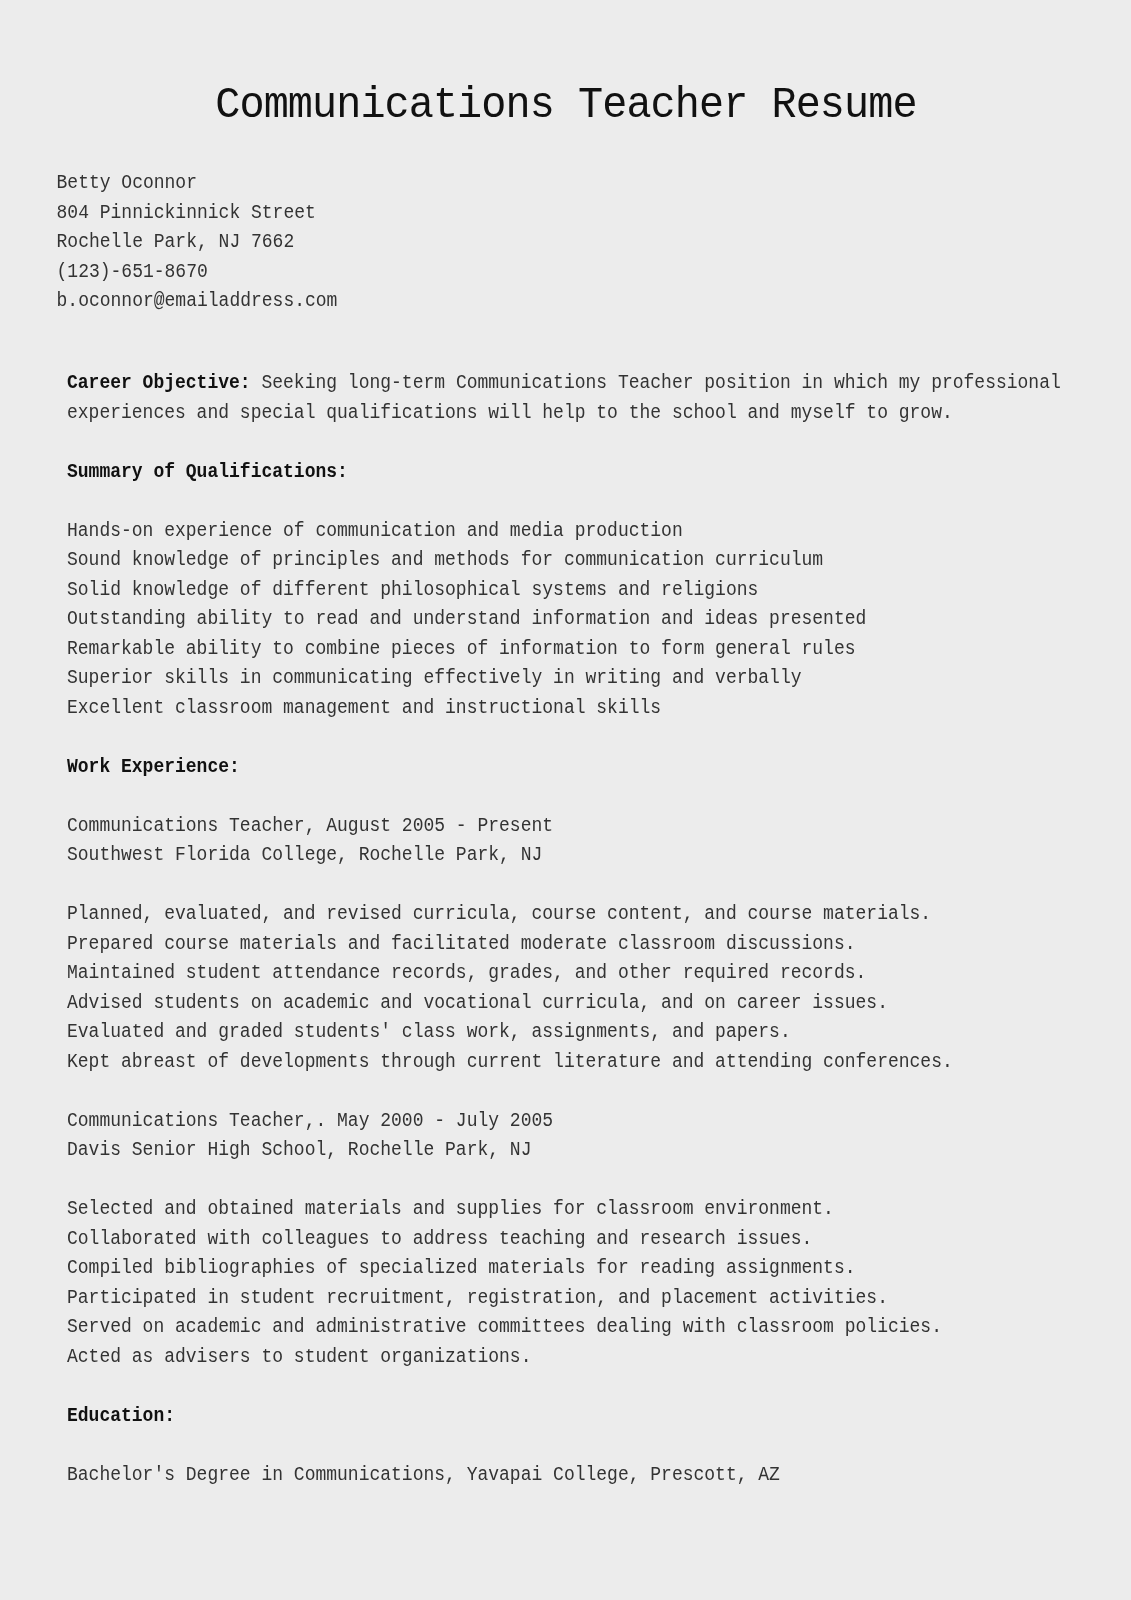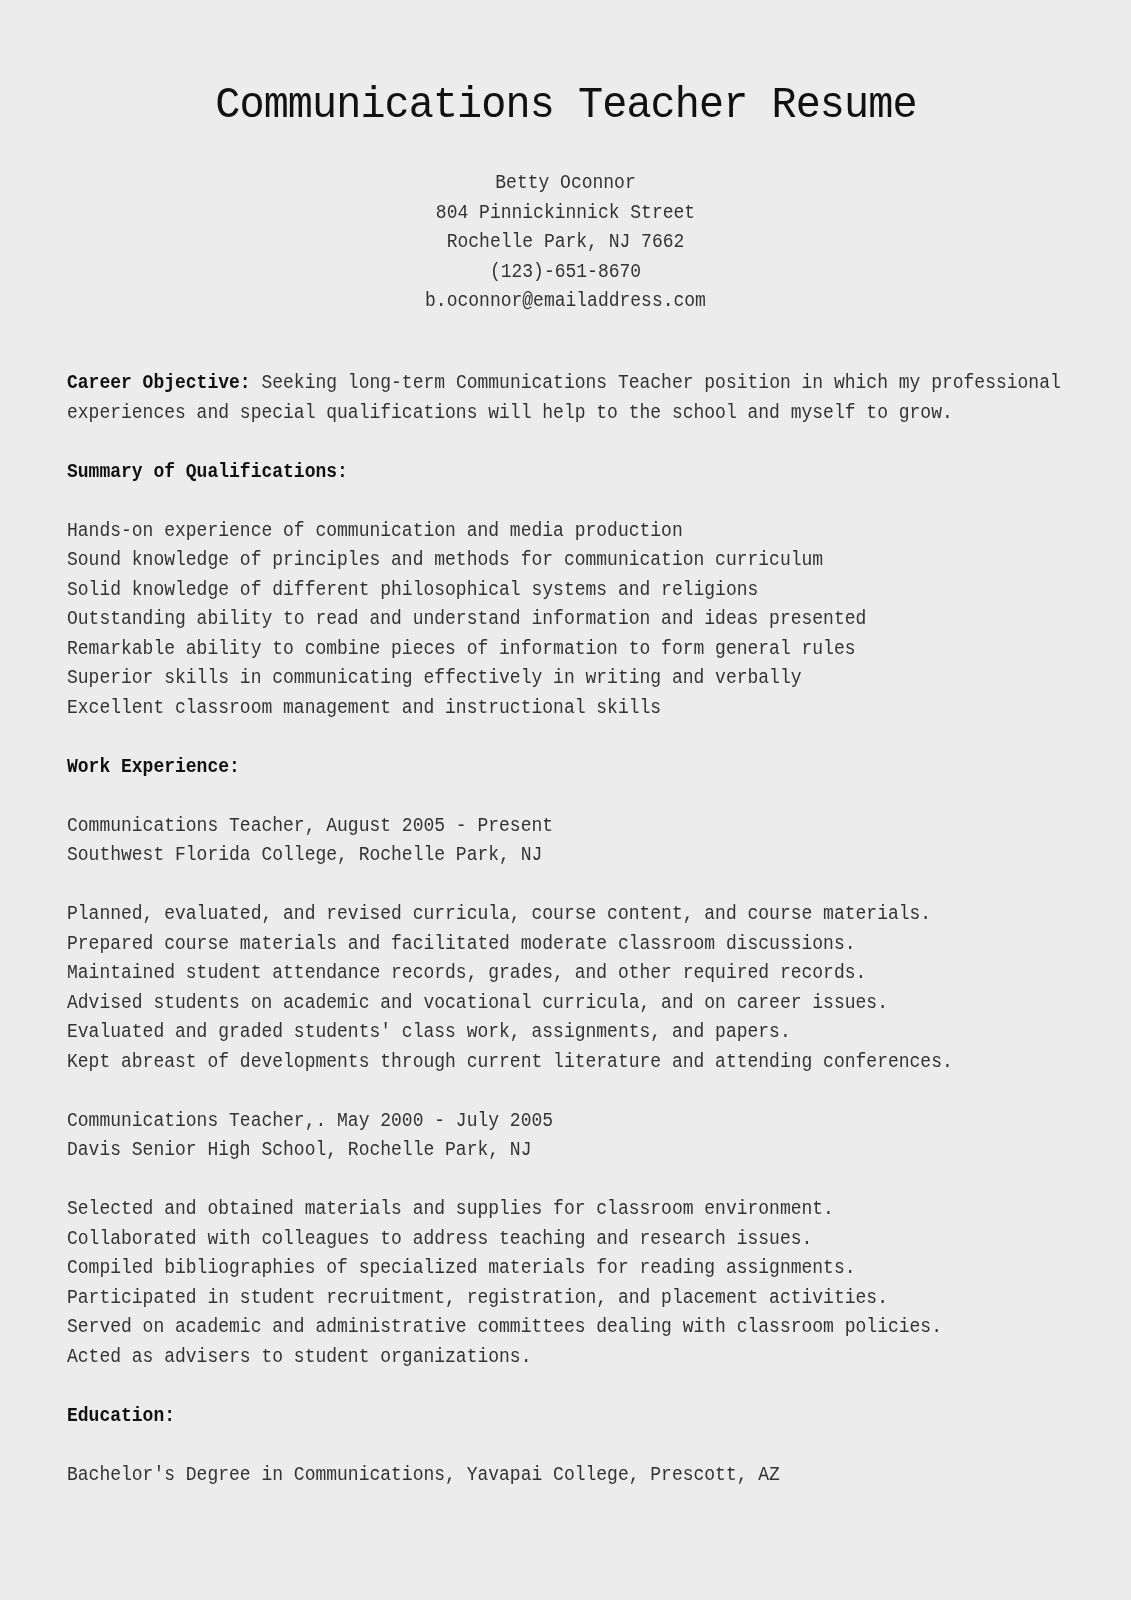--- a/index.html
+++ b/index.html
@@ -28,21 +28,21 @@
       transform: scaleX(0.93);
       transform-origin: 572px 0;
       margin: 0;
       font-weight: normal;
     }
     .contact {
       position: absolute;
       top: 168px;
       left: 0;
       width: 1131px;
-      text-align: center;
+      text-align: left;
       font-size: 20px;
       line-height: 29.5px;
       color: #333;
     }
     .contact div { transform: scaleX(0.9); }
     .body-text {
       position: absolute;
       left: 67px;
       width: 1040px;
       font-size: 20px;

